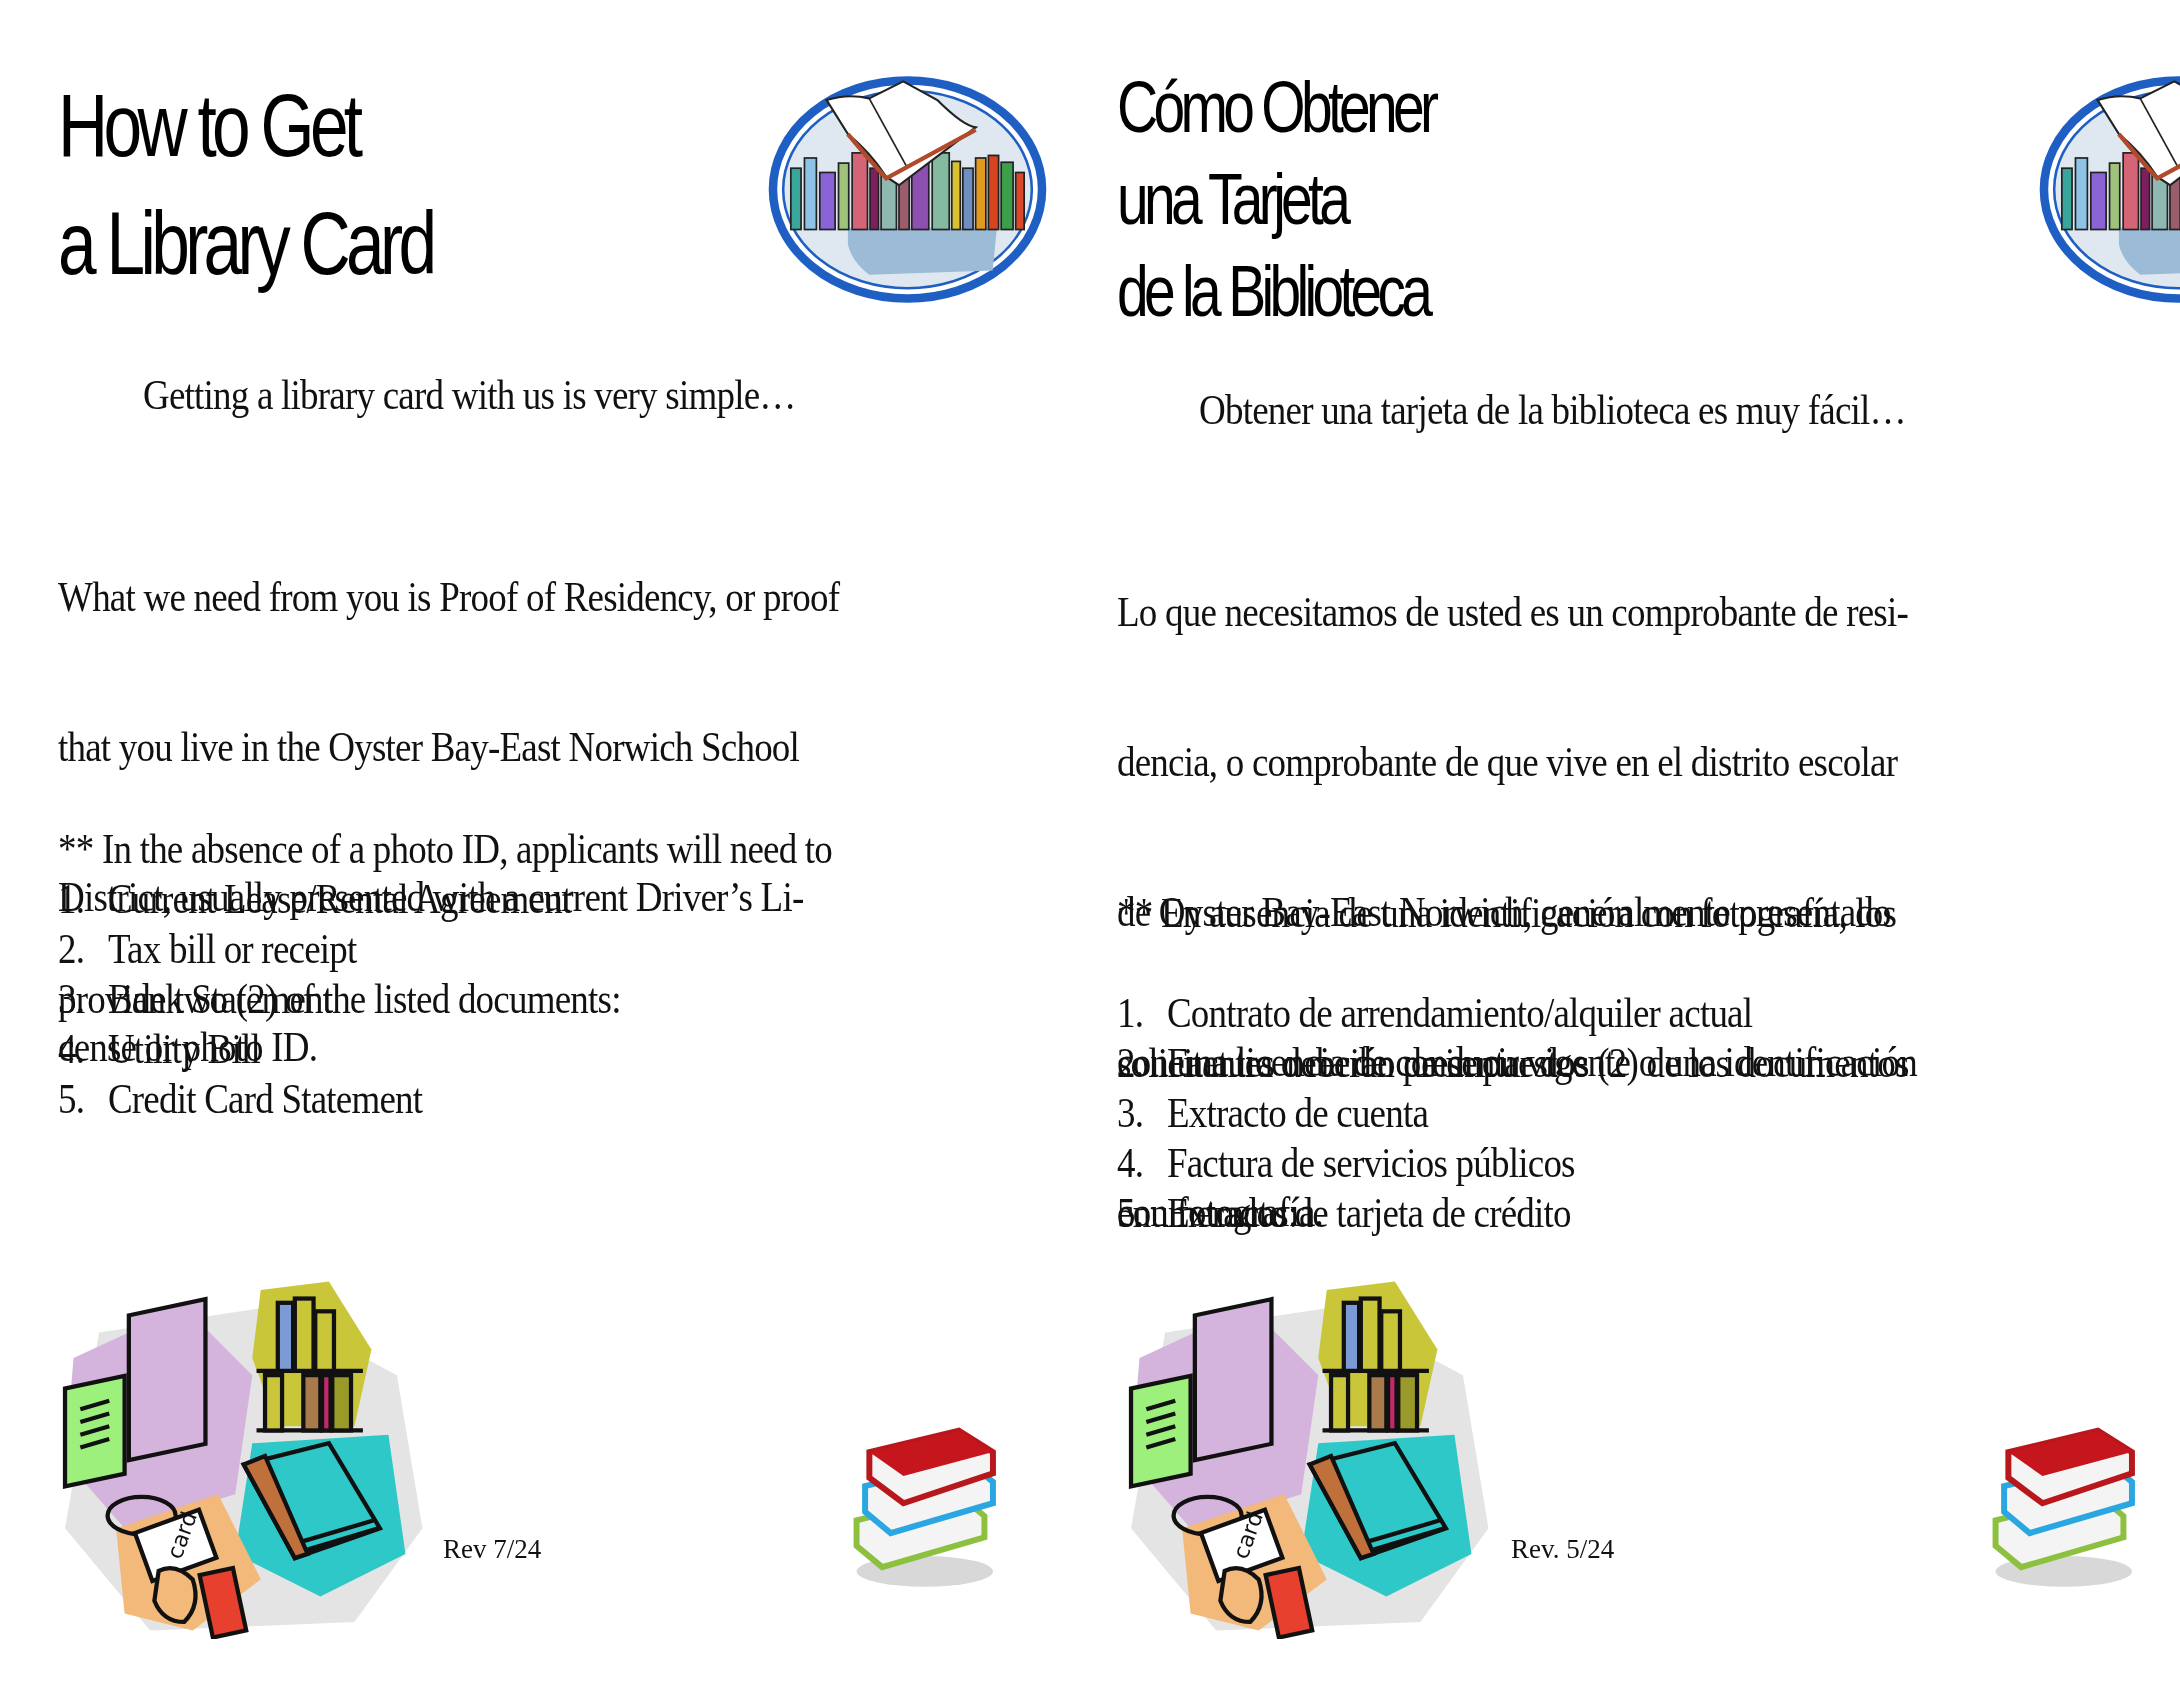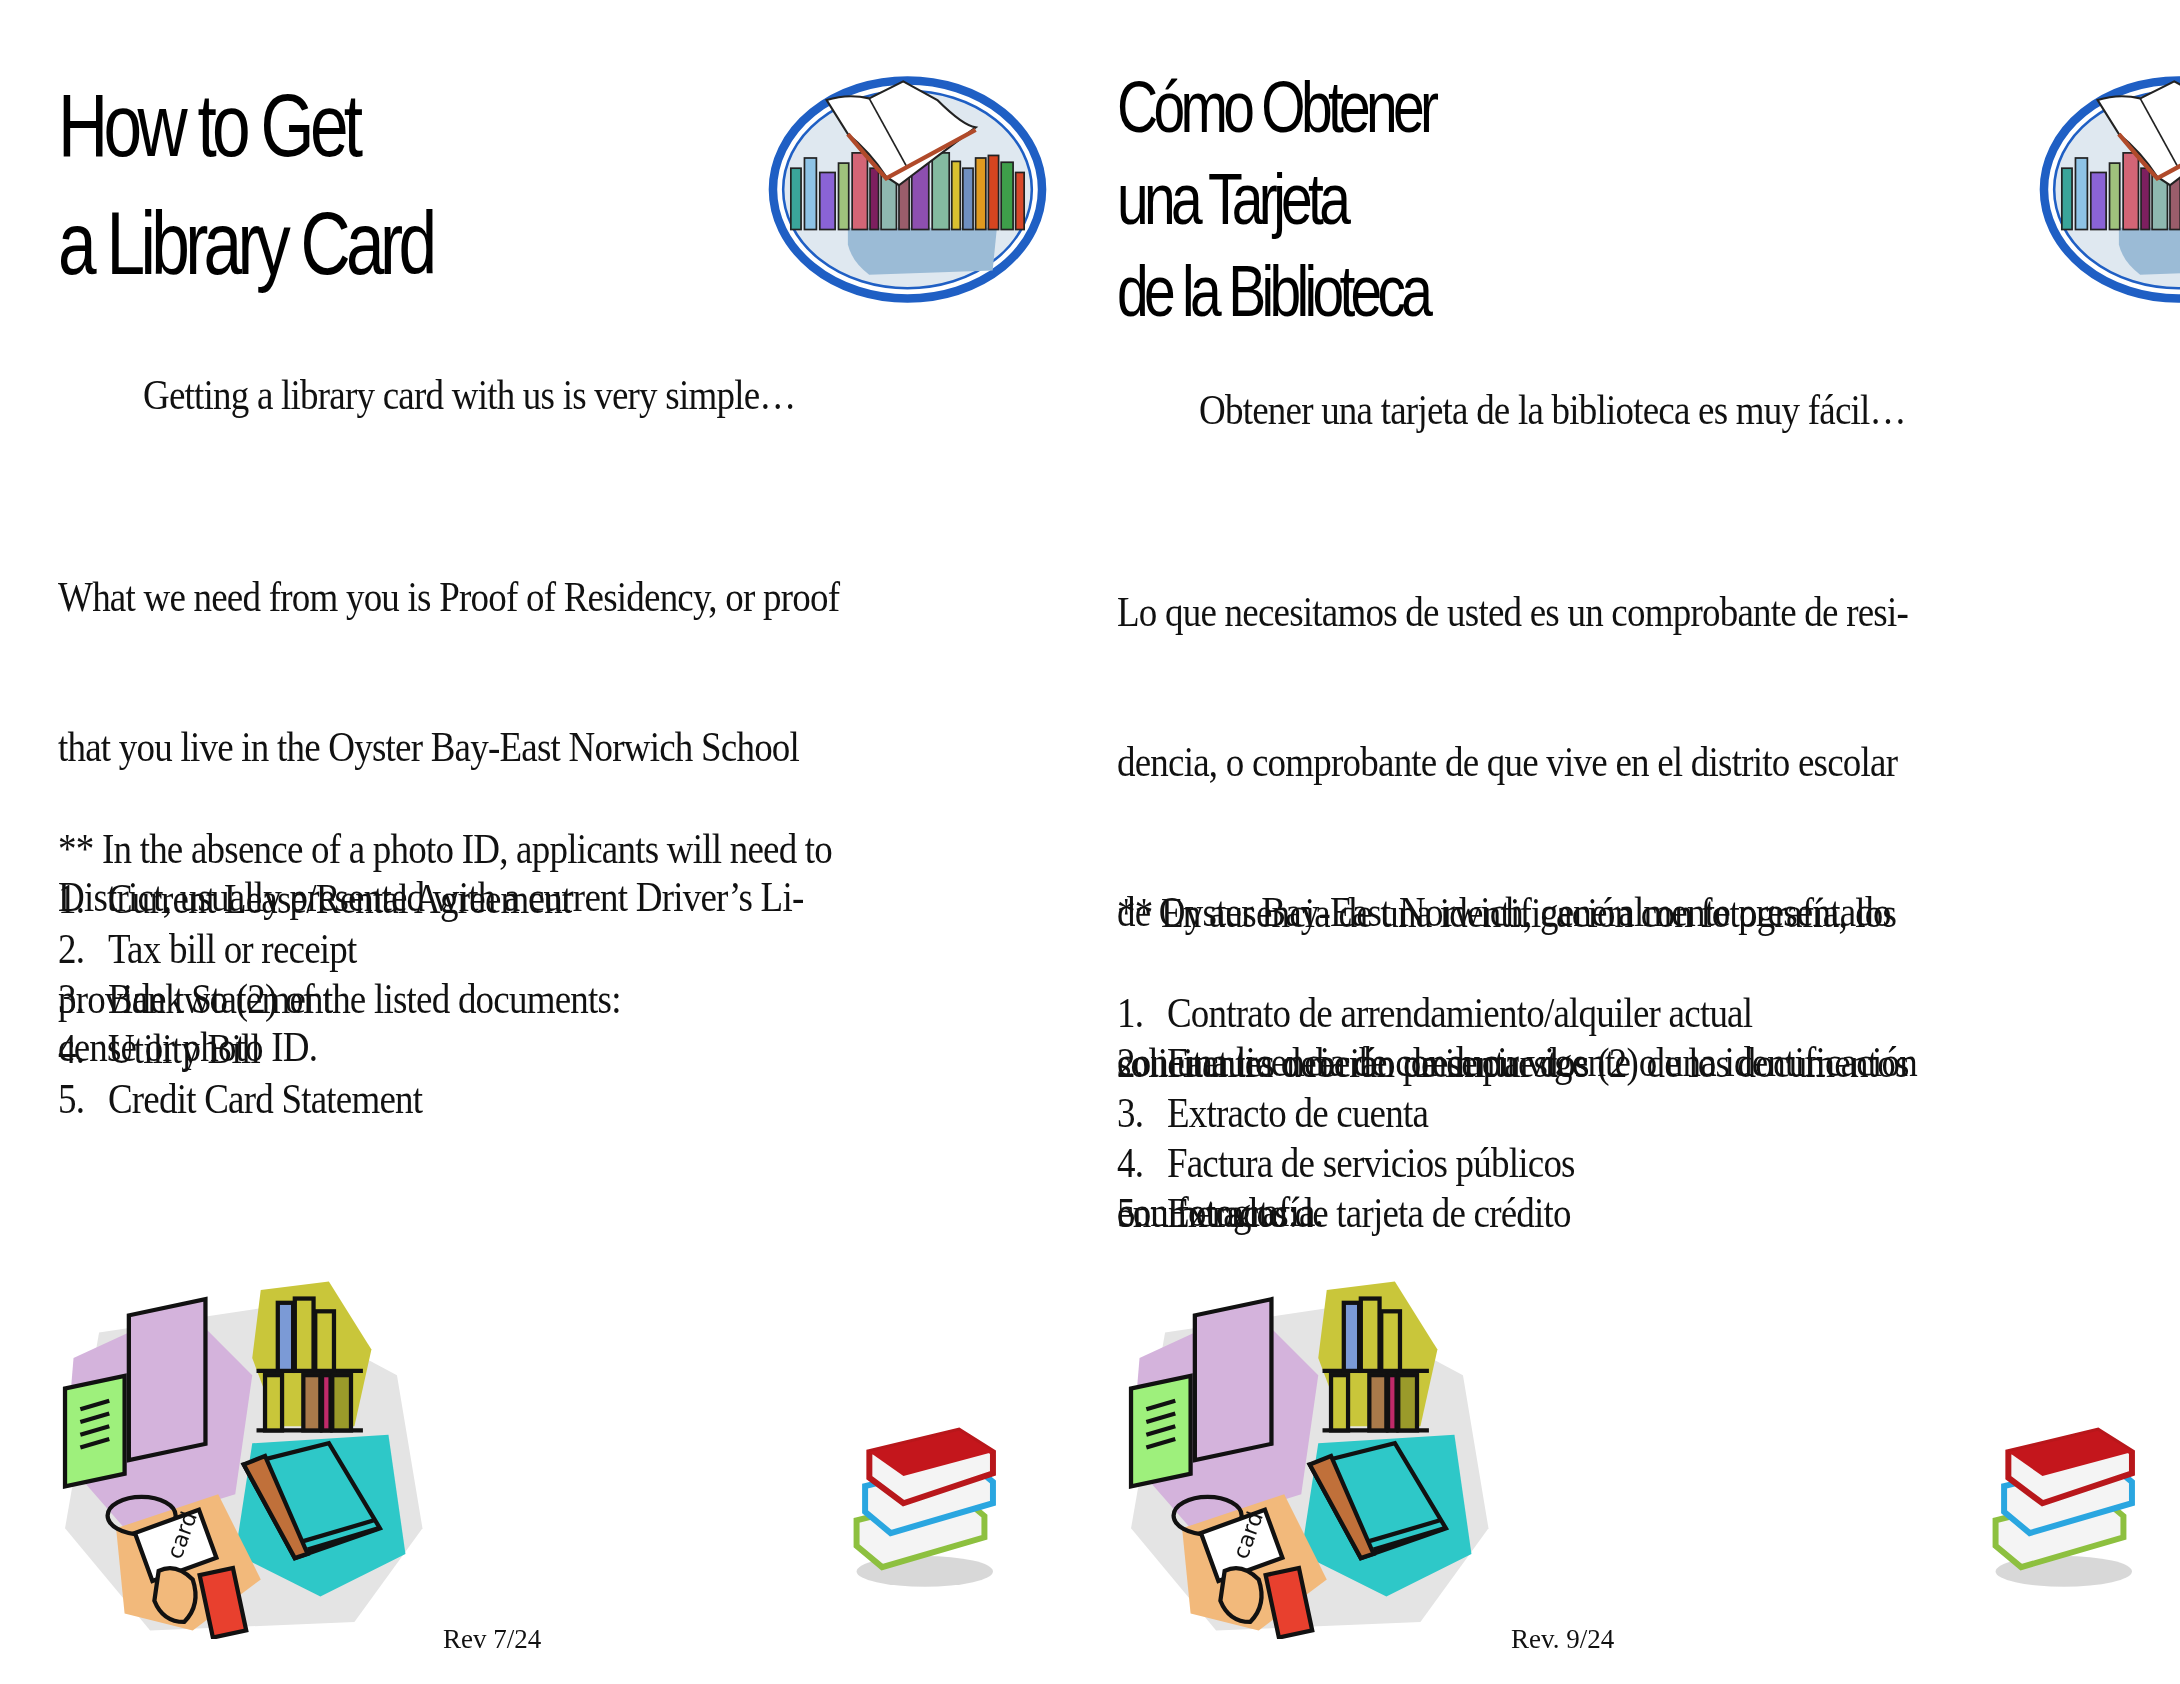--- a/index.html
+++ b/index.html
@@ -55,21 +55,21 @@
 
     .clipart { position: absolute; top: 1273px; width: 383px; height: 366px; }
     .en .clipart { left: 48px; }
     .es .clipart { left: 0px; }
 
     .stack { position: absolute; top: 1418px; width: 179px; height: 179px; }
     .en .stack { left: 831px; }
     .es .stack { left: 856px; }
 
     .rev {
-      position: absolute; top: 1624px; font-size: 27px;
+      position: absolute; top: 1534px; font-size: 27px;
       font-family: "Liberation Serif", serif; color: #111;
     }
     .en .rev { left: 443px; }
     .es .rev { left: 397px; }
   </style>
 </head>
 <body>
 
 <svg width="0" height="0" style="position:absolute">
   <defs>
@@ -253,15 +253,15 @@
   </ol>
 
   <svg class="clipart" viewBox="0 0 450 430">
     <use href="#clipart-art"></use>
   </svg>
 
   <svg class="stack" viewBox="0 0 210 210">
     <use href="#stack-art"></use>
   </svg>
 
-  <div class="rev">Rev. 9/24</div>
+  <div class="rev">Rev. 5/24</div>
 </section>
 
 
 </body></html>

